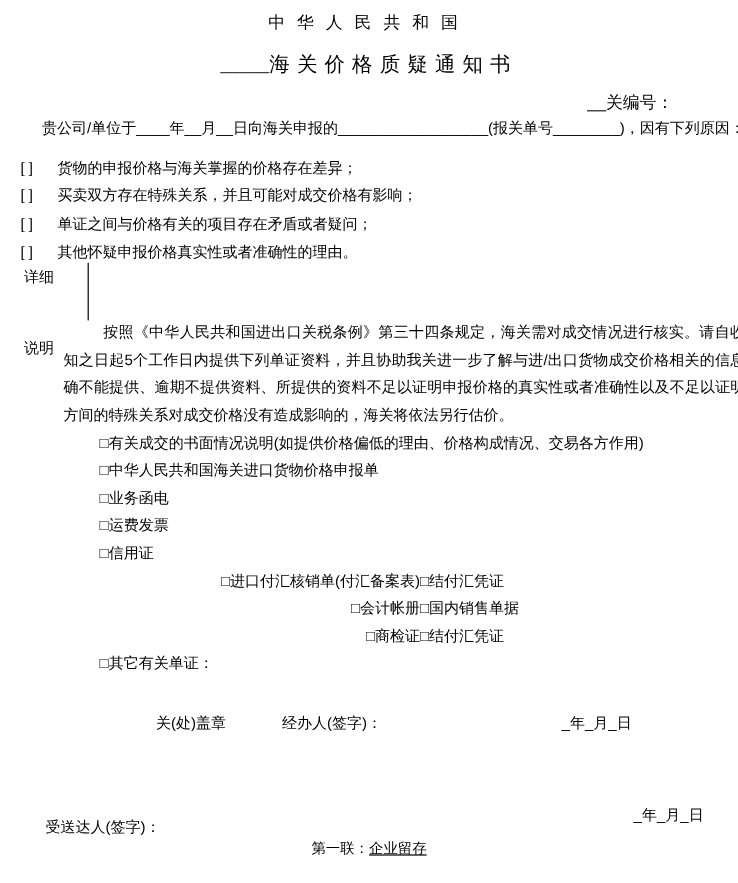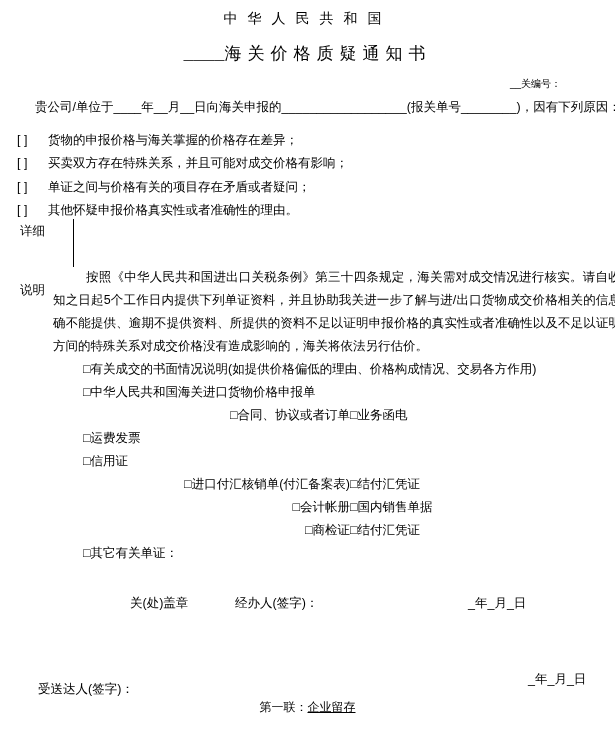--- a/index.html
+++ b/index.html
@@ -29,21 +29,21 @@
     text-align: center;
     font-family: Liberation Mono, monospace;
     font-size: 17px;
     white-space: nowrap;
   }
   .doc-subtitle .subtitle-text { letter-spacing: 6px; }
   .doc-subtitle .blank { letter-spacing: 0; }
   .ref-line {
     position: absolute;
     top: 77px; right: 54px;
-    font-size: 10px;
+    font-size: 14px;
   }
   .intro {
     position: absolute;
     top: 99px; left: 5px; width: 606px;
     text-indent: 30px;
     white-space: nowrap;
   }
   .reasons {
     position: absolute;
     top: 129px; left: 17px; right: 5px;
@@ -113,21 +113,20 @@
   <div class="legal">按照《中华人民共和国进出口关税条例》第三十四条规定，海关需对成交情况进行核实。请自收到本通知之日起5个工作日内提供下列单证资料，并且协助我关进一步了解与进/出口货物成交价格相关的信息。若明确不能提供、逾期不提供资料、所提供的资料不足以证明申报价格的真实性或者准确性以及不足以证明买卖双方间的特殊关系对成交价格没有造成影响的，海关将依法另行估价。</div>
 
   <div class="checklist">
     <div class="check-row">
         <span class="check-item"><span>□</span><span>有关成交的书面情况说明(如提供价格偏低的理由、价格构成情况、交易各方作用)</span></span>
       </div>
     <div class="check-row">
         <span class="check-item"><span>□</span><span>中华人民共和国海关进口货物价格申报单</span></span>
       </div>
     <div class="check-row">
-      <span class="check-item col-left"><span>□</span><span>合同、协议或者订单</span></span>
       <span class="check-item"><span>□</span><span>业务函电</span></span>
     </div>
     <div class="check-row">
       <span class="check-item"><span>□</span><span>运费发票</span></span>
     </div>
     <div class="check-row">
       <span class="check-item"><span>□</span><span>信用证</span></span>
     </div>
     <div class="check-row">
       <span class="check-item col-left"><span>□</span><span>进口付汇核销单(付汇备案表)</span></span>

